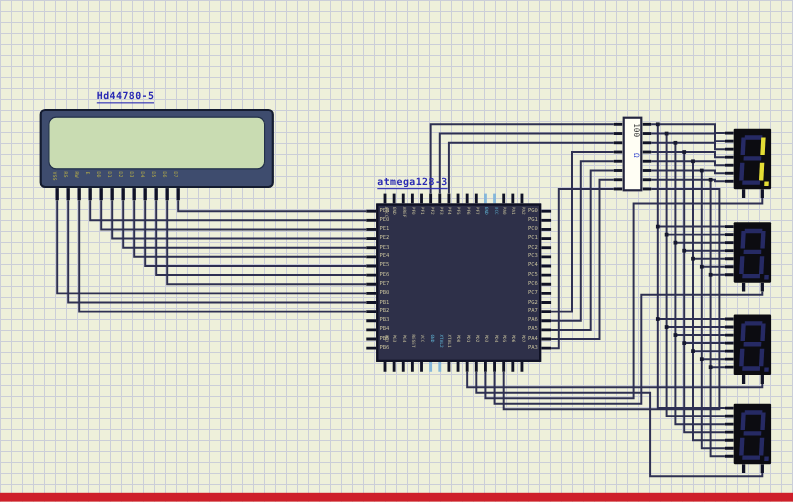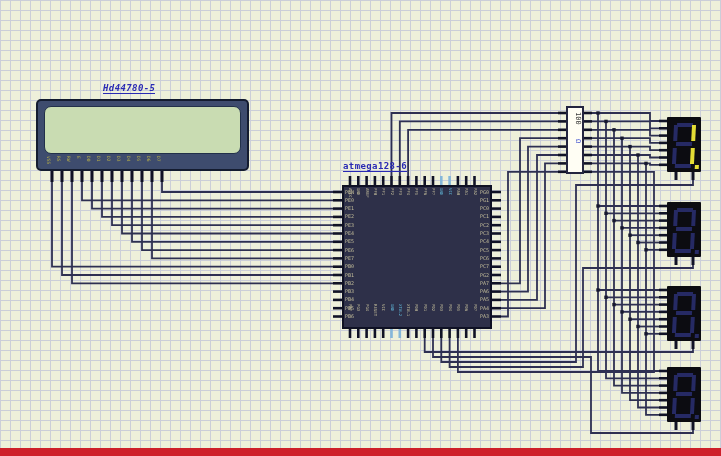--- a/index.html
+++ b/index.html
@@ -245,27 +245,27 @@
       <line x1="659" y1="378.3" x2="667" y2="378.3" stroke="#101226" stroke-width="2.6"></line>
       <line x1="659" y1="385.6" x2="667" y2="385.6" stroke="#101226" stroke-width="2.6"></line>
       <line x1="659" y1="392.9" x2="667" y2="392.9" stroke="#101226" stroke-width="2.6"></line>
       <line x1="659" y1="400.2" x2="667" y2="400.2" stroke="#101226" stroke-width="2.6"></line>
       <line x1="659" y1="407.5" x2="667" y2="407.5" stroke="#101226" stroke-width="2.6"></line>
       <line x1="659" y1="414.8" x2="667" y2="414.8" stroke="#101226" stroke-width="2.6"></line>
       <line x1="676" y1="422" x2="676" y2="430" stroke="#101226" stroke-width="3"></line>
       <line x1="693" y1="422" x2="693" y2="430" stroke="#101226" stroke-width="3"></line>
     </svg>
 
-  <span class="ref-label" style="left:103px;top:84px;font-style:italic;">Hd44780-5</span>
+  <span class="ref-label" style="left:88px;top:84px;">Hd44780-5</span>
 
   <div id="lcd" class="comp">
     <div class="screen"></div>
   </div>
 
-  <span class="ref-label" style="left:343px;top:162px;">atmega128-6</span>
+  <span class="ref-label" style="left:343px;top:162px;">atmega128-3</span>
 
   <div id="mcu" class="comp"></div>
 
   <div id="respack" class="comp">
     <span class="res-text" style="left:13px;top:4px;color:#3a3a3a;">100</span>
     <span class="res-text" style="left:13px;top:31px;color:#4455d0;">Ω</span>
   </div>
 
   <div id="d1" class="comp sseg">
       <div class="digit">

